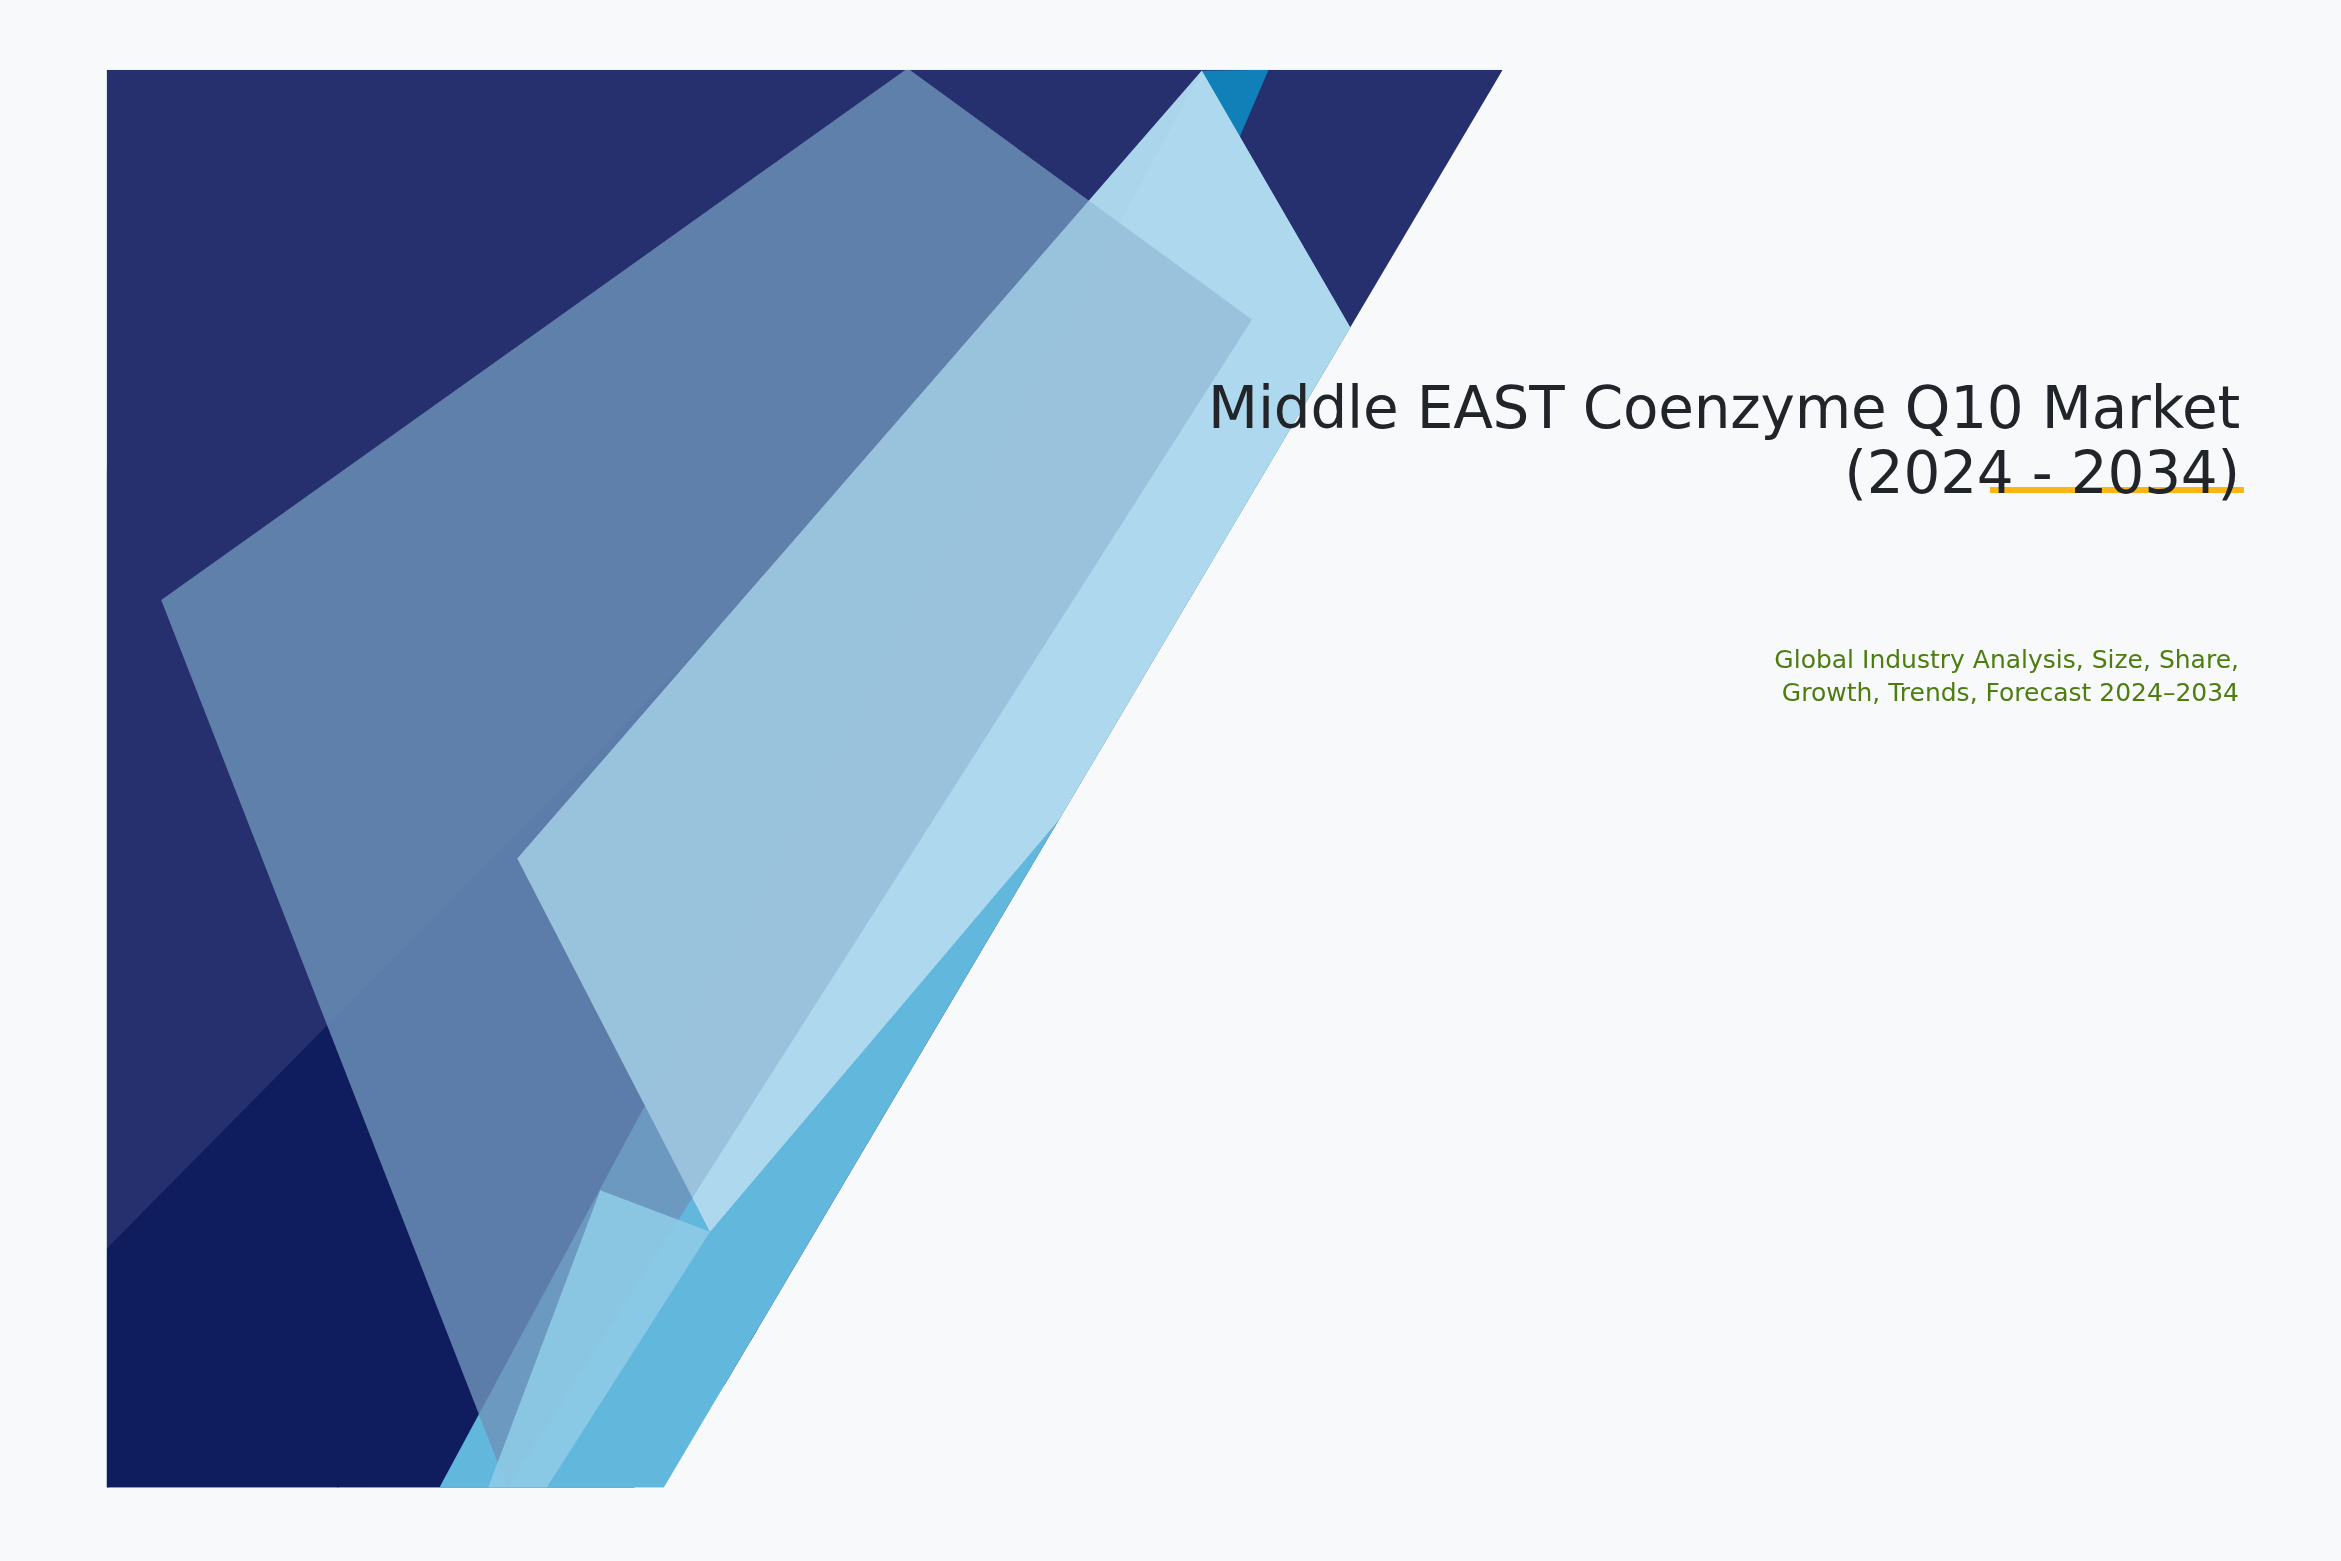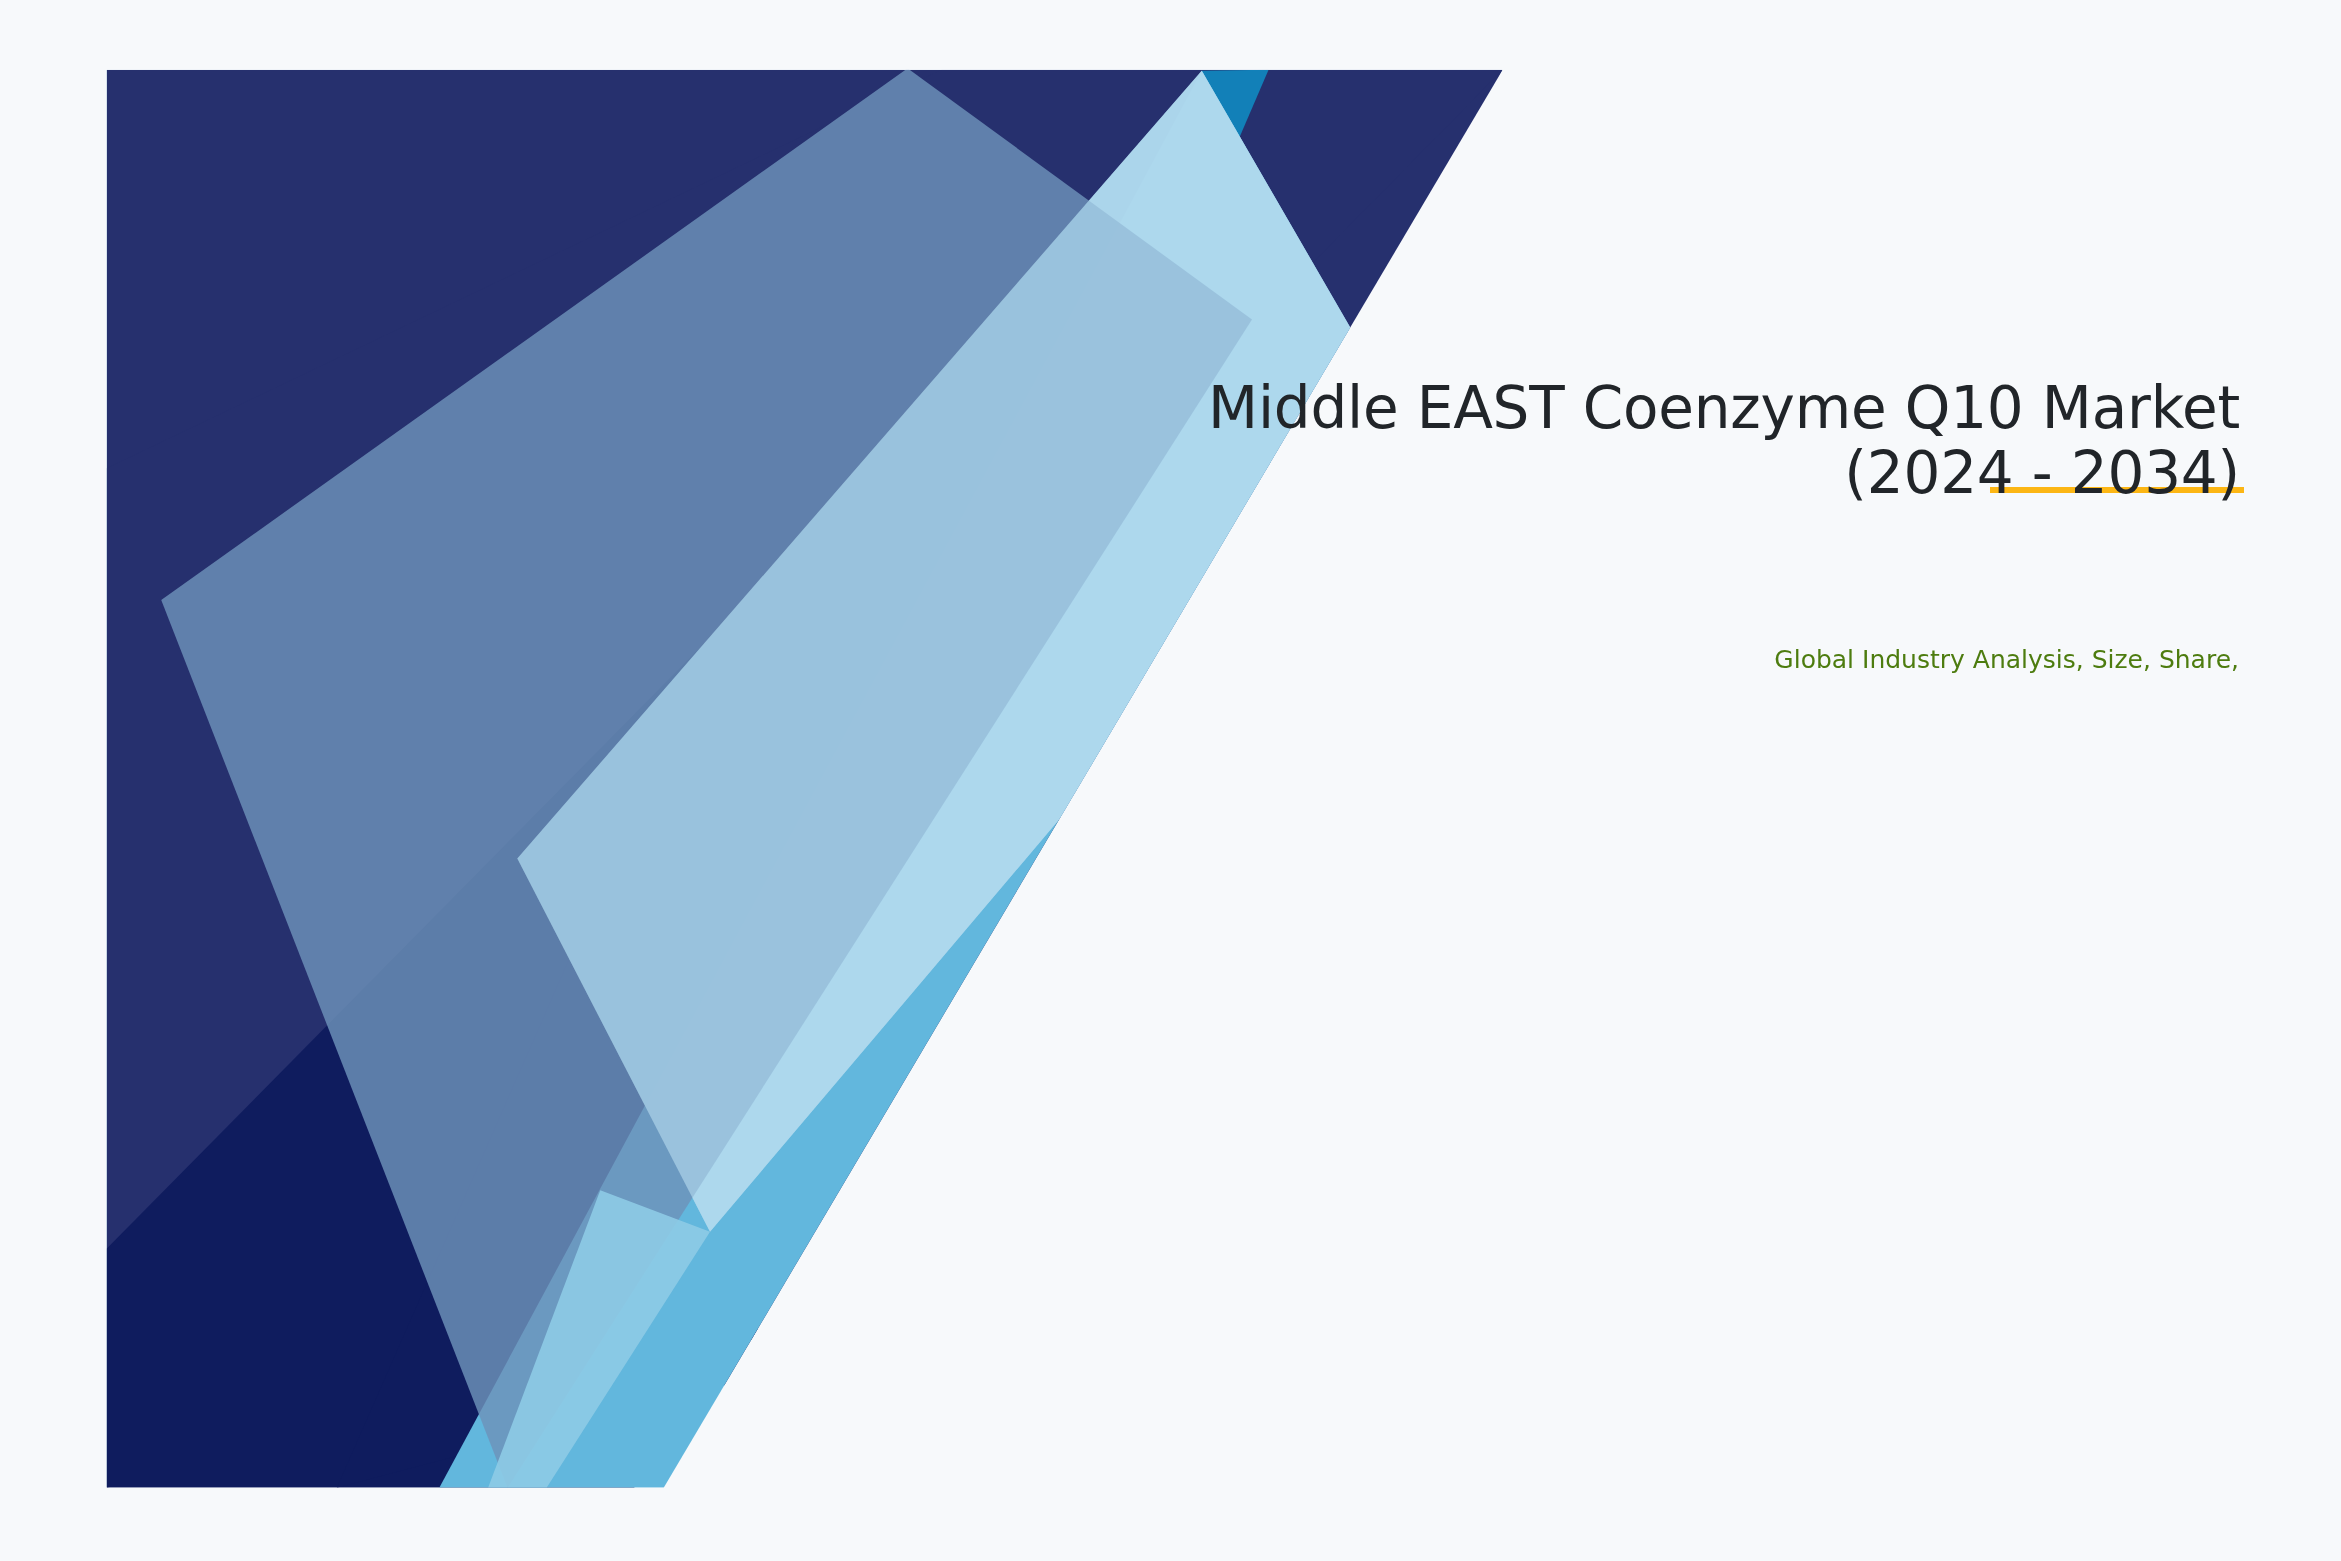--- a/index.html
+++ b/index.html
@@ -118,18 +118,19 @@
     <div class="title-block">
       <span class="title-line">Middle EAST Coenzyme Q10 Market</span>
       <span class="title-line title-line-2">
         <span class="accent-rule"></span>
         <span>(2024 - 2034)</span>
       </span>
     </div>
 
     <div class="subtitle-block">
       <span class="subtitle-line">Global Industry Analysis, Size, Share,</span>
+      <span class="subtitle-line">Growth, Trends, Forecast 2024–2034</span>
     </div>
 
   </div>
 
 </div>
 
 
 </body></html>

